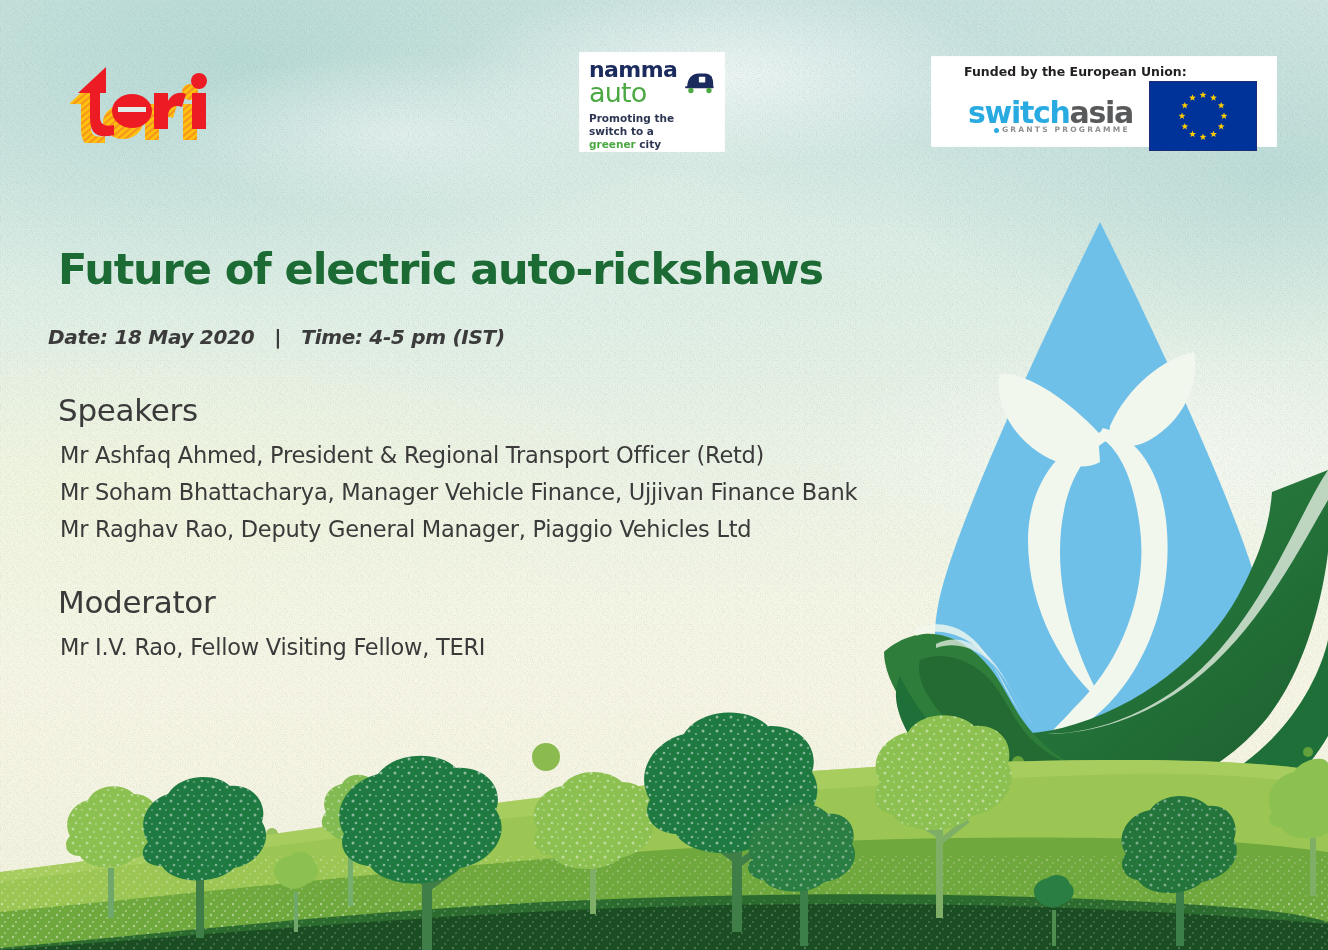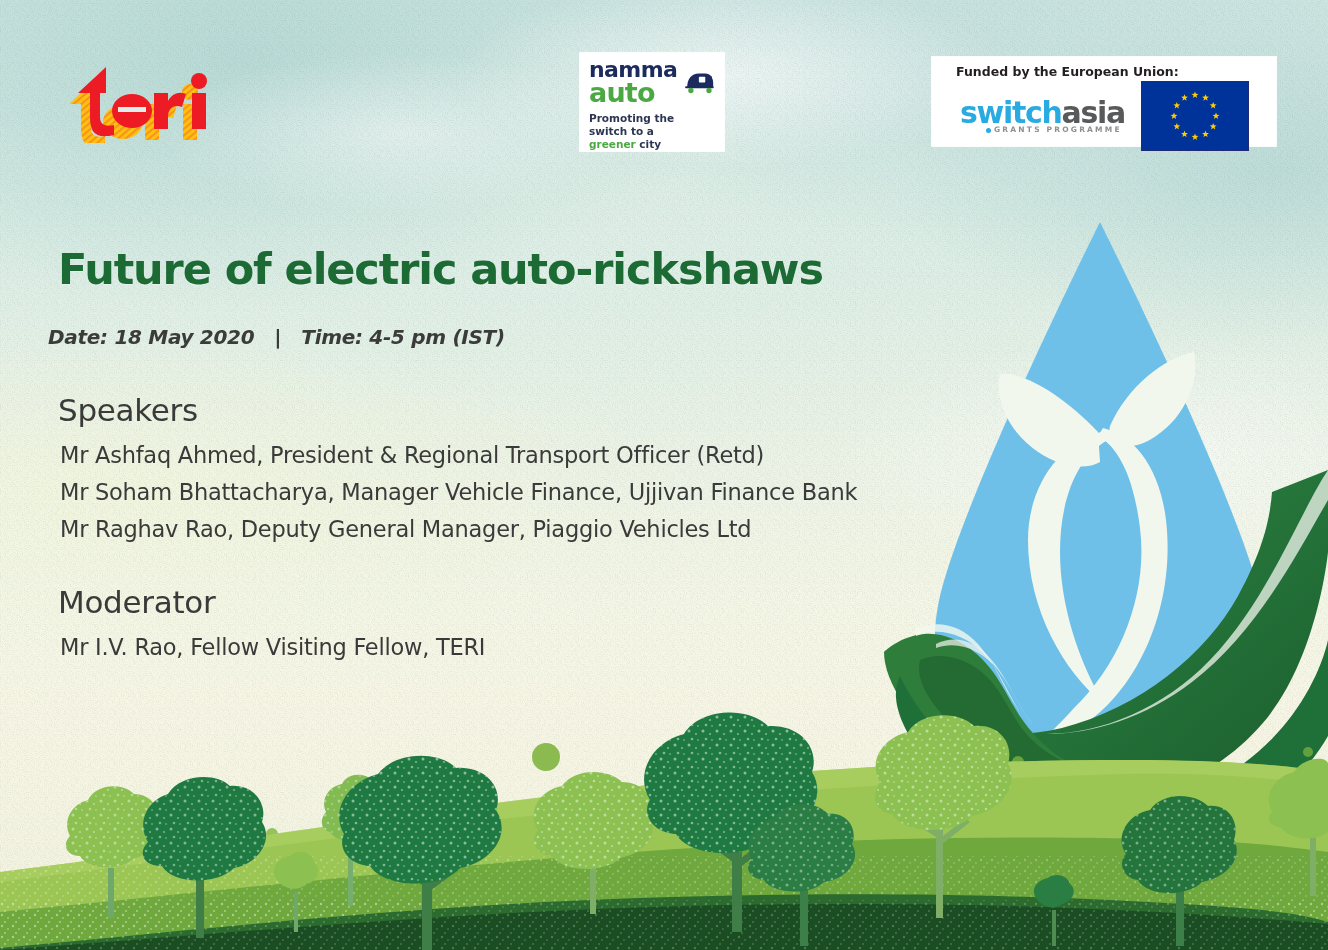--- a/index.html
+++ b/index.html
@@ -68,32 +68,32 @@
   .logo-teri {
     position: absolute; left: 70px; top: 63px;
     width: 150px; height: 80px;
   }
   .logo-card {
     position: absolute;
     background: #ffffff;
     box-shadow: 0 0 0 1px rgba(255,255,255,.9);
   }
   .logo-namma { left: 580px; top: 53px; width: 144px; height: 98px; padding: 7px 9px 5px 9px; }
-  .logo-eu    { left: 932px; top: 57px; width: 344px; height: 89px; padding: 6px 8px; }
+  .logo-eu    { left: 932px; top: 57px; width: 344px; height: 89px; padding: 6px 16px; }
 
   .namma-row { display: flex; align-items: flex-start; gap: 7px; }
   .namma-words { line-height: .92; }
   .namma-words .w1 {
     font-family: "DejaVu Sans", sans-serif;
     font-weight: 700; font-size: 22px; letter-spacing: -.6px;
     color: #1b2b5e; display: block;
   }
   .namma-words .w2 {
     font-family: "DejaVu Sans", sans-serif;
-    font-weight: 700; font-size: 27px; letter-spacing: -.8px;
+    font-weight: 400; font-size: 27px; letter-spacing: -.8px;
     color: #4ba843; display: block; margin-top: 1px;
   }
   .namma-tag {
     margin-top: 6px;
     font-family: "DejaVu Sans", sans-serif;
     font-size: 10.5px; font-weight: 700; color: #2c3552; line-height: 1.25;
   }
   .namma-tag .grn { color: #4ba843; }
 
   .eu-caption {

